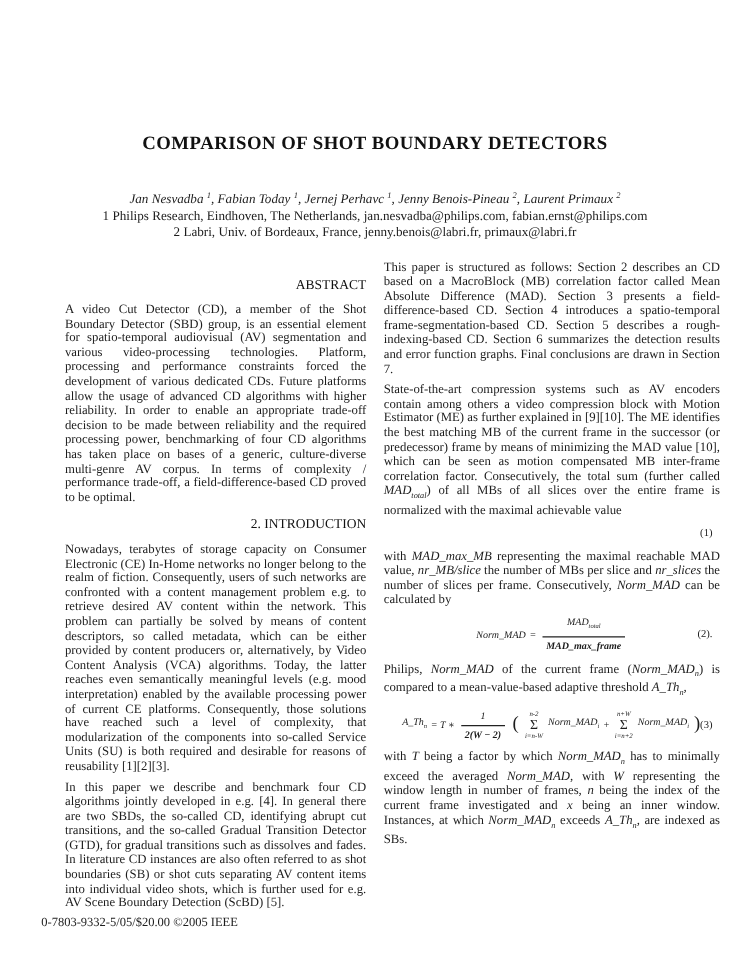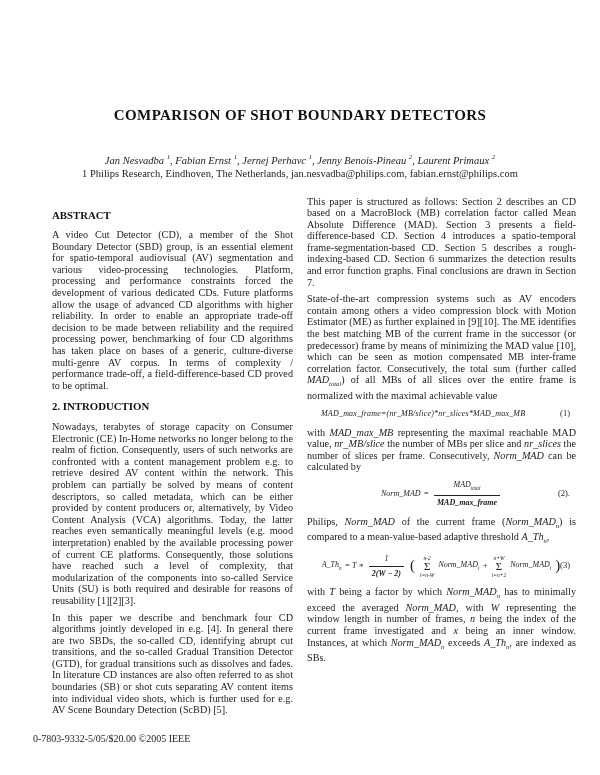--- a/index.html
+++ b/index.html
@@ -38,22 +38,22 @@
     gap:14px;
   }
   .col{font-size:10.2px;line-height:11.6px;}
   .col-left{width:241px;}
   .col-right{width:269px;}
   .col p{
     margin:0 0 5px 0;
     text-align:justify;
   }
   .h2{
-    font-weight:bold;
-    text-align:left;
+    font-weight:normal;
+    text-align:right;
     font-size:10.8px;
     margin:10px 0 8px 0;
     color:#111;
   }
   .col-left .h2.first{margin-top:14px;}
   .col-right p.first{margin-top:0;}
   sup{font-size:65%;}
   sub{font-size:65%;}
   .it{font-style:italic;}
   
@@ -110,39 +110,39 @@
     color:#1c1c1c;
   }
 </style>
 </head>
 <body>
 
 <div class="page">
 
   <h1 class="title">COMPARISON OF SHOT BOUNDARY DETECTORS</h1>
 
-  <div class="authors"><span>Jan Nesvadba </span><sup>1</sup><span>, Fabian Ernst </span><sup>1</sup><span>, Jernej Perhavc </span><sup>1</sup><span>, Jenny Benois-Pineau </span><sup>2</sup><span>, Laurent Primaux </span><sup>2</sup></div>
+  <div class="authors"><span>Jan Nesvadba </span><sup>1</sup><span>, Fabian Today </span><sup>1</sup><span>, Jernej Perhavc </span><sup>1</sup><span>, Jenny Benois-Pineau </span><sup>2</sup><span>, Laurent Primaux </span><sup>2</sup></div>
   <div class="affil">1 Philips Research, Eindhoven, The Netherlands, jan.nesvadba@philips.com, fabian.ernst@philips.com</div>
+  <div class="affil">2 Labri, Univ. of Bordeaux, France, jenny.benois@labri.fr, primaux@labri.fr</div>
 
   <div class="columns">
 
     <div class="col col-left">
       <div class="h2 first">ABSTRACT</div>
       <p>A video Cut Detector (CD), a member of the Shot Boundary Detector (SBD) group, is an essential element for spatio-temporal audiovisual (AV) segmentation and various video-processing technologies. Platform, processing and performance constraints forced the development of various dedicated CDs. Future platforms allow the usage of advanced CD algorithms with higher reliability. In order to enable an appropriate trade-off decision to be made between reliability and the required processing power, benchmarking of four CD algorithms has taken place on bases of a generic, culture-diverse multi-genre AV corpus. In terms of complexity / performance trade-off, a field-difference-based CD proved to be optimal.</p>
       <div class="h2">2. INTRODUCTION</div>
       <p>Nowadays, terabytes of storage capacity on Consumer Electronic (CE) In-Home networks no longer belong to the realm of fiction. Consequently, users of such networks are confronted with a content management problem e.g. to retrieve desired AV content within the network. This problem can partially be solved by means of content descriptors, so called metadata, which can be either provided by content producers or, alternatively, by Video Content Analysis (VCA) algorithms. Today, the latter reaches even semantically meaningful levels (e.g. mood interpretation) enabled by the available processing power of current CE platforms. Consequently, those solutions have reached such a level of complexity, that modularization of the components into so-called Service Units (SU) is both required and desirable for reasons of reusability [1][2][3].</p>
       <p>In this paper we describe and benchmark four CD algorithms jointly developed in e.g. [4]. In general there are two SBDs, the so-called CD, identifying abrupt cut transitions, and the so-called Gradual Transition Detector (GTD), for gradual transitions such as dissolves and fades. In literature CD instances are also often referred to as shot boundaries (SB) or shot cuts separating AV content items into individual video shots, which is further used for e.g. AV Scene Boundary Detection (ScBD) [5].</p>
     </div>
 
     <div class="col col-right">
       <p>This paper is structured as follows: Section 2 describes an CD based on a MacroBlock (MB) correlation factor called Mean Absolute Difference (MAD). Section 3 presents a field-difference-based CD. Section 4 introduces a spatio-temporal frame-segmentation-based CD. Section 5 describes a rough-indexing-based CD. Section 6 summarizes the detection results and error function graphs. Final conclusions are drawn in Section 7.</p>
       <p><span>State-of-the-art compression systems such as AV encoders contain among others a video compression block with Motion Estimator (ME) as further explained in [9][10]. The ME identifies the best matching MB of the current frame in the successor (or predecessor) frame by means of minimizing the MAD value [10], which can be seen as motion compensated MB inter-frame correlation factor. Consecutively, the total sum (further called </span><span style="font-style: italic;">MAD</span><sub style="font-style: italic;">total</sub><span>) of all MBs of all slices over the entire frame is normalized with the maximal achievable value</span></p>
 
       <div class="equation eq1">
-        <span class="eq-line">MAD_max_frame=(nr_MB/slice)*nr_slices*MAD_max_MB</span>
         <span class="eq-num">(1)</span>
       </div>
 
       <p><span>with </span><span style="font-style: italic;">MAD_max_MB</span><span> representing the maximal reachable MAD value, </span><span style="font-style: italic;">nr_MB/slice</span><span> the number of MBs per slice and </span><span style="font-style: italic;">nr_slices</span><span> the number of slices per frame. Consecutively, </span><span style="font-style: italic;">Norm_MAD</span><span> can be calculated by</span></p>
 
       <div class="equation eq2">
         <span class="eq-center">
           <span class="it">Norm_MAD</span>
           <span>=</span>
           <span class="frac">

